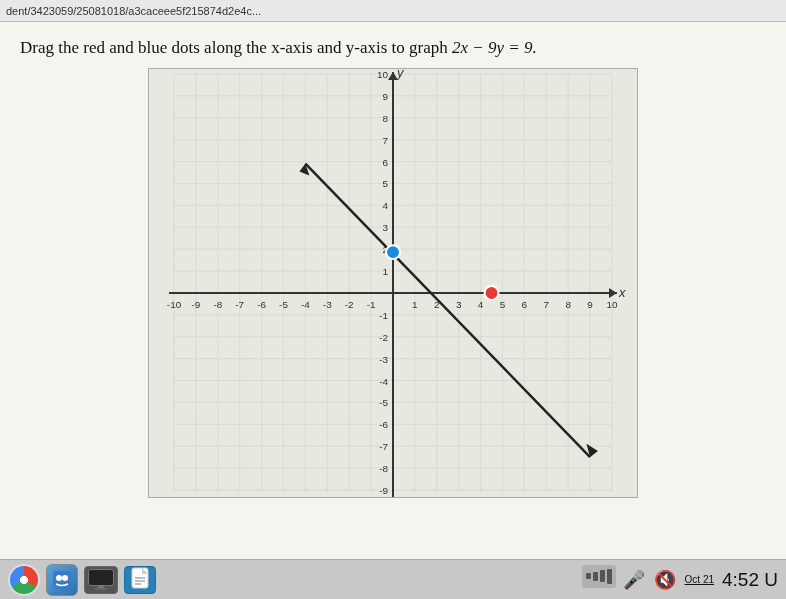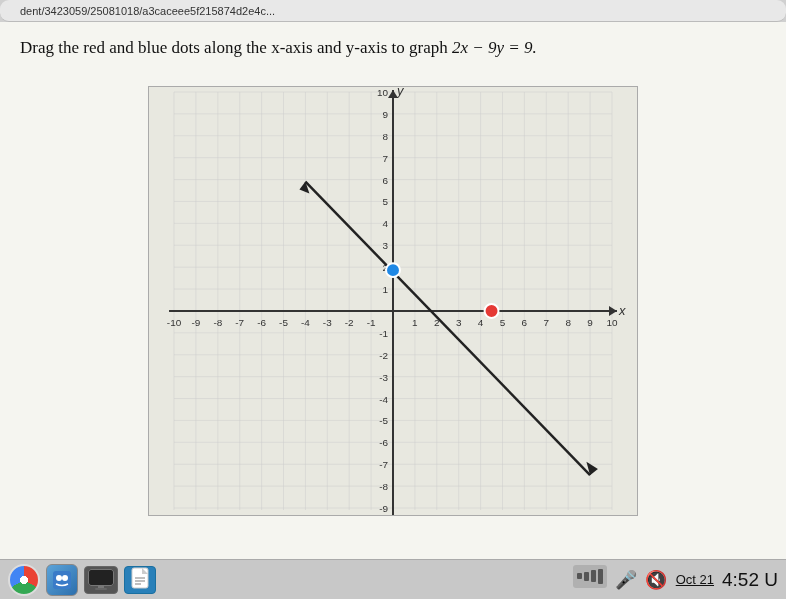--- a/index.html
+++ b/index.html
@@ -12,40 +12,39 @@
       position: relative;
     }
 
     
     #top-bar {
       background: #e8e8e8;
       height: 22px;
       width: 100%;
       display: flex;
       align-items: center;
-      padding: 0 20px;
+      padding: 0 6px;
       font-size: 11px;
       color: #333;
       border-bottom: 1px solid #bbb;
-      border-radius: 9px;
     }
 
     
     #main-content {
       background: #f5f5f0;
       margin: 0;
       padding: 16px 20px 60px 20px;
       height: calc(599px - 22px - 40px);
       position: relative;
     }
 
     #instruction-text {
       font-size: 17px;
       color: #111;
-      margin-bottom: 28px;
+      margin-bottom: 10px;
       font-family: Georgia, serif;
     }
 
     
     #graph-container {
       display: flex;
       justify-content: center;
       align-items: center;
       margin-top: 4px;
     }
@@ -304,16 +303,16 @@
         <span style="width:5px;height:6px;background:#555;display:block;"></span>
         <span style="width:5px;height:9px;background:#555;display:block;"></span>
         <span style="width:5px;height:12px;background:#555;display:block;"></span>
         <span style="width:5px;height:15px;background:#555;display:block;"></span>
       </div>
     </div>
 
     <span style="font-size:18px; color:#444; cursor:pointer;">🎤</span>
     <span style="font-size:18px; color:#555; cursor:pointer;">🔇</span>
 
-    <span style="font-size:13px; color:#111; font-weight:500;text-decoration:underline;">Oct 21</span>
+    <span style="font-size:10px; color:#111; font-weight:500;text-decoration:underline;">Oct 21</span>
     <span style="font-size:19px; color:#111;">4:52 U</span>
   </div>
 </div>
 
 </body></html>

